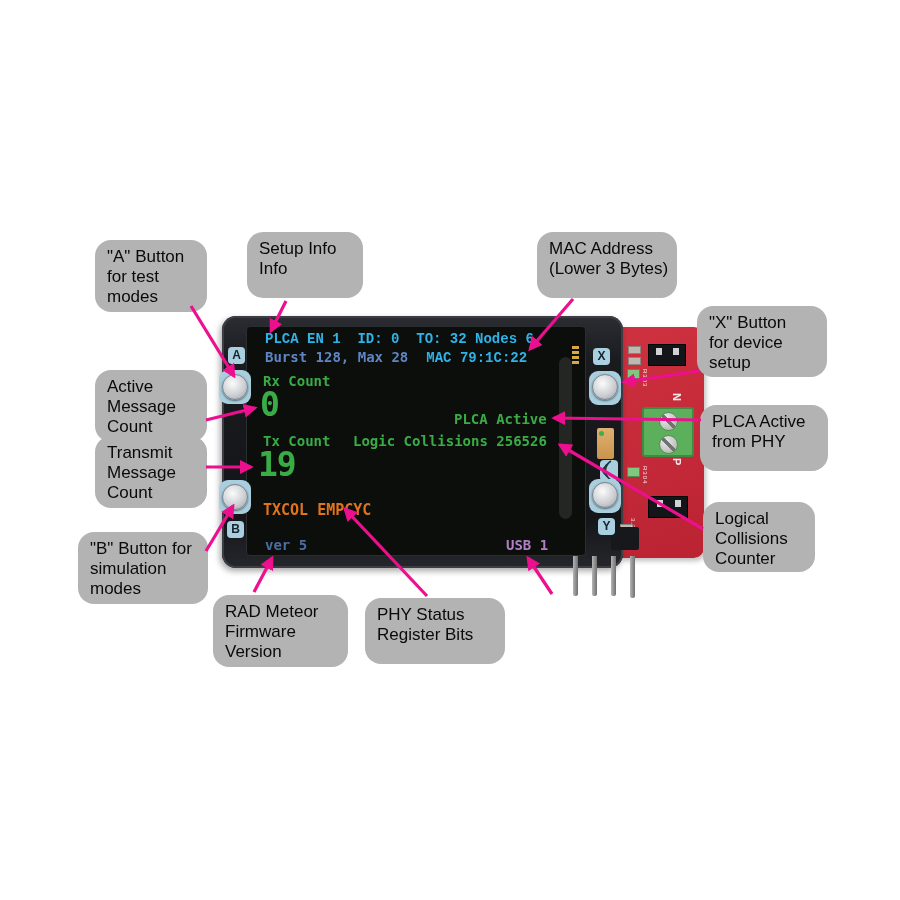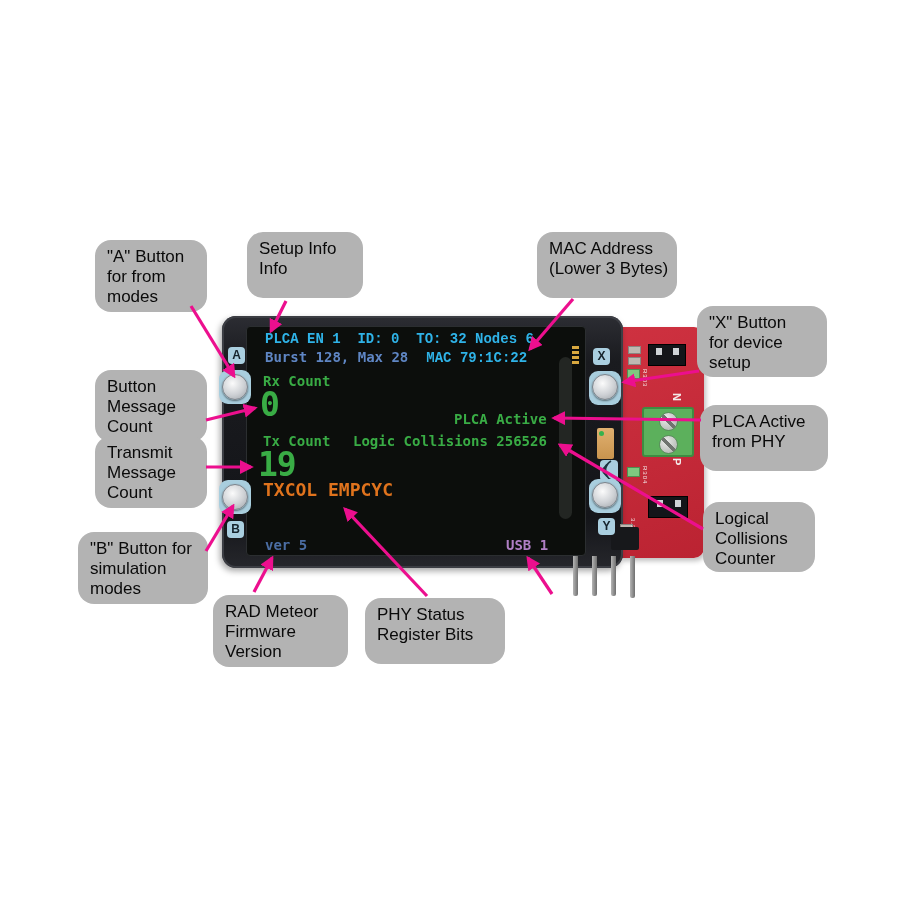--- a/index.html
+++ b/index.html
@@ -74,21 +74,21 @@
   <div class="screen">
     <div class="slot"></div>
     <div class="scr c-cyan" style="left:18px;top:4px">PLCA EN 1  ID: 0  TO: 32 Nodes 6</div>
     <div class="scr" style="left:18px;top:22px"><span class="c-blue">Burst 128, Max 28</span><span class="c-cyan" style="margin-left:18px">MAC 79:1C:22</span></div>
     <div class="scr c-green" style="left:16px;top:46px">Rx Count</div>
     <div class="scr c-green big" style="left:13px;top:64px">0</div>
     <div class="scr c-green" style="left:207px;top:84px">PLCA Active</div>
     <div class="scr c-green" style="left:16px;top:106px">Tx Count</div>
     <div class="scr c-green" style="left:106px;top:106px">Logic Collisions 256526</div>
     <div class="scr c-green big" style="left:11px;top:124px">19</div>
-    <div class="scr c-orange" style="left:16px;top:152px;font-size:18px">TXCOL EMPCYC</div>
+    <div class="scr c-orange" style="left:16px;top:174px;font-size:15px">TXCOL EMPCYC</div>
     <div class="scr c-ver" style="left:18px;top:210px">ver 5</div>
     <div class="scr c-usb" style="left:259px;top:210px">USB 1</div>
   </div>
 
   <div class="chip" style="left:228px;top:347px">A</div>
   <div class="pad" style="left:219px;top:370px"></div>
   <div class="pbtn" style="left:222px;top:374px"></div>
   <div class="pad" style="left:219px;top:480px"></div>
   <div class="pbtn" style="left:222px;top:484px"></div>
   <div class="chip" style="left:227px;top:521px">B</div>
@@ -141,38 +141,38 @@
   <div class="silk" style="left:630px;top:518px">3.3V</div>
   <div class="conn"></div>
 
   <div class="pin" style="left:573px;top:556px"></div>
   <div class="pin" style="left:592px;top:556px"></div>
   <div class="pin" style="left:611px;top:556px"></div>
   <div class="pin" style="left:630px;top:556px;height:42px"></div>
 
   <div class="callout" style="left:95px;top:240px;width:112px;height:72px">
     <div>"A" Button</div>
-    <div>for from</div>
+    <div>for test</div>
     <div>modes</div>
   </div>
   <div class="callout" style="left:247px;top:232px;width:116px;height:66px">
     <div>Setup Info</div>
     <div>Info</div>
   </div>
   <div class="callout" style="left:537px;top:232px;width:140px;height:66px">
     <div>MAC Address</div>
     <div>(Lower 3 Bytes)</div>
   </div>
   <div class="callout" style="left:697px;top:306px;width:130px;height:71px">
     <div>"X" Button</div>
     <div>for device</div>
     <div>setup</div>
   </div>
   <div class="callout" style="left:95px;top:370px;width:112px;height:72px">
-    <div>Button</div>
+    <div>Active</div>
     <div>Message</div>
     <div>Count</div>
   </div>
   <div class="callout" style="left:95px;top:436px;width:112px;height:72px">
     <div>Transmit</div>
     <div>Message</div>
     <div>Count</div>
   </div>
   <div class="callout" style="left:78px;top:532px;width:130px;height:72px">
     <div>"B" Button for</div>

